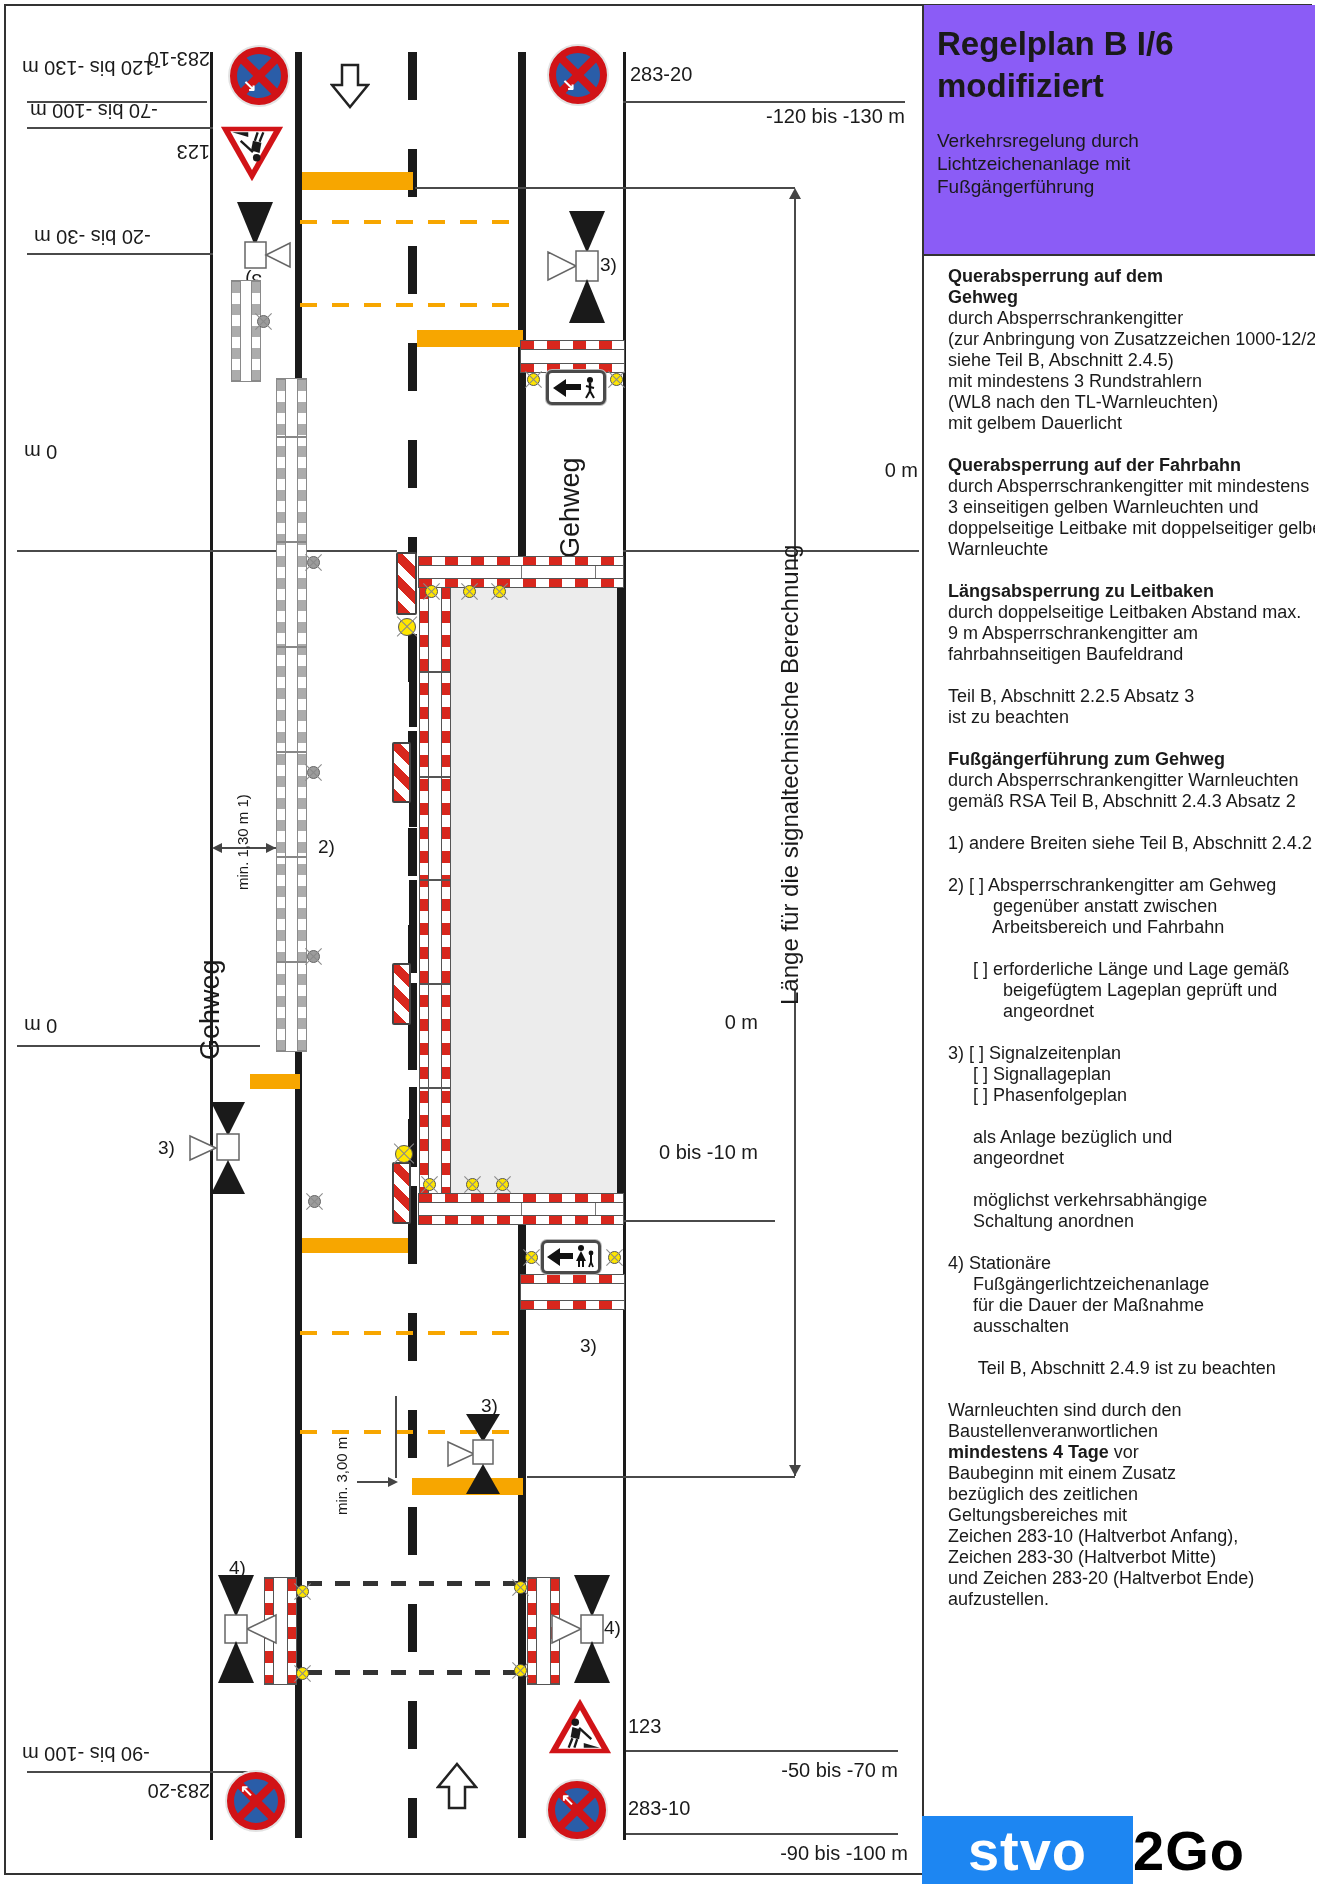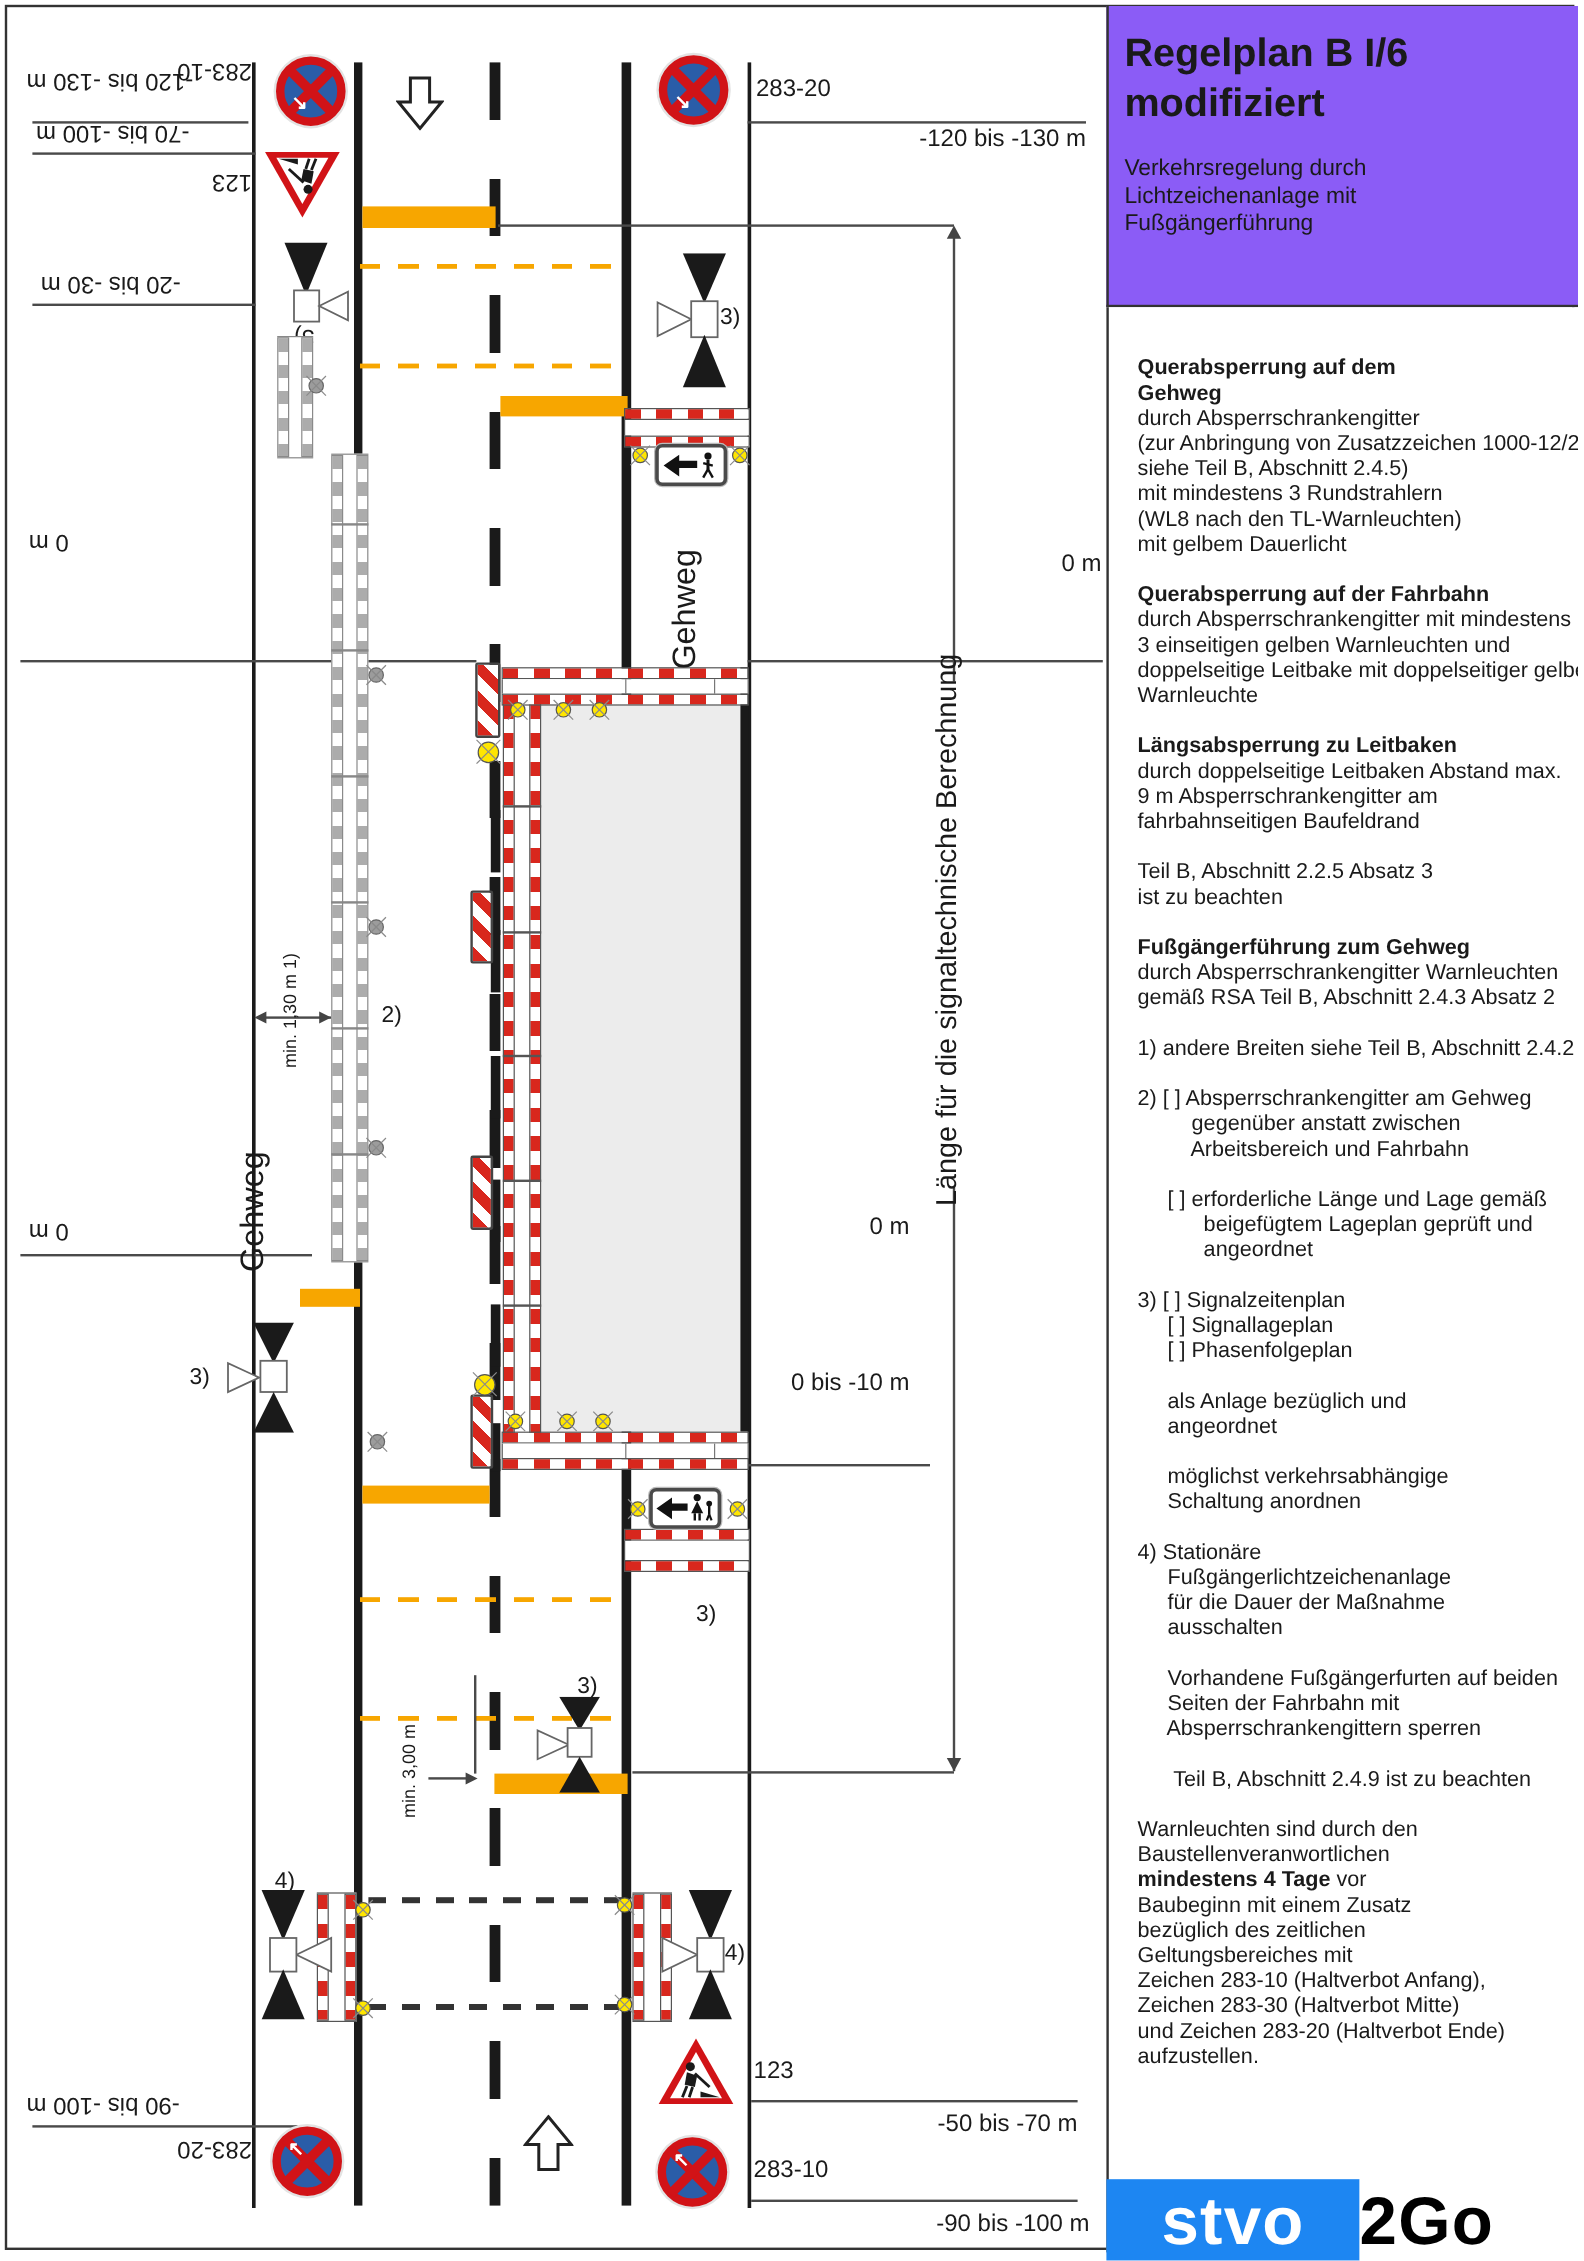--- a/index.html
+++ b/index.html
@@ -63,21 +63,21 @@
   .arr-dn{position:absolute;width:0;height:0;border-left:6px solid transparent;border-right:6px solid transparent;border-top:11px solid #444;}
   .arr-l{position:absolute;width:0;height:0;border-top:5px solid transparent;border-bottom:5px solid transparent;border-right:10px solid #444;}
   .arr-r{position:absolute;width:0;height:0;border-top:5px solid transparent;border-bottom:5px solid transparent;border-left:10px solid #444;}
   
   .panel-title{position:absolute;left:922px;top:5px;width:393px;height:251px;box-sizing:border-box;
       border-left:2px solid #333;border-bottom:2px solid #333;padding:18px 10px 0 13px;background:#8b5cf6;z-index:8;}
   .panel-title h1{margin:0;font-size:33px;line-height:42px;font-weight:bold;white-space:pre;}
   .panel-title .sub{font-size:19px;line-height:23px;white-space:pre;margin-top:4px;}
   .panel-title .sub2{font-size:19px;line-height:23px;white-space:pre;margin-top:22px;}
   .panel-body{position:absolute;left:922px;top:256px;width:393px;height:1621px;box-sizing:border-box;
-      border-left:2px solid #333;padding:40px 6px 0 24px;background:#fff;z-index:8;overflow:hidden;}
+      border-left:2px solid #333;padding:10px 6px 0 24px;background:#fff;z-index:8;overflow:hidden;}
   .blk{font-size:18px;line-height:21px;white-space:pre;margin:0;}
   .blk.bold{font-weight:bold;}
   .blk.gap{margin-top:21px;}
   
   .logo-blue{position:absolute;left:922px;top:1816px;width:211px;height:68px;background:#1D86F2;z-index:10;
       display:flex;align-items:center;justify-content:center;}
   .logo-blue span{color:#ffffff;font-size:56px;font-weight:bold;letter-spacing:1px;}
   .logo-rest{position:absolute;left:1133px;top:1816px;width:183px;height:68px;background:#fff;z-index:10;
       display:flex;align-items:center;}
   .logo-rest span{color:#000;font-size:56px;font-weight:bold;letter-spacing:1px;}
@@ -423,23 +423,20 @@
      [ ] Signallageplan
      [ ] Phasenfolgeplan</div>
       <div class="blk gap">     als Anlage bezüglich und
      angeordnet</div>
       <div class="blk gap">     möglichst verkehrsabhängige
      Schaltung anordnen</div>
       <div class="blk gap">4) Stationäre
      Fußgängerlichtzeichenanlage
      für die Dauer der Maßnahme
      ausschalten</div>
-      <div class="blk gap">     Vorhandene Fußgängerfurten auf beiden
-     Seiten der Fahrbahn mit
-     Absperrschrankengittern sperren</div>
       <div class="blk gap">      Teil B, Abschnitt 2.4.9 ist zu beachten</div>
       <div class="blk gap"><span>Warnleuchten sind durch den
 Baustellenveranwortlichen
 </span><strong>mindestens 4 Tage</strong><span> vor
 Baubeginn mit einem Zusatz
 bezüglich des zeitlichen
 Geltungsbereiches mit
 Zeichen 283-10 (Haltverbot Anfang),
 Zeichen 283-30 (Haltverbot Mitte)
 und Zeichen 283-20 (Haltverbot Ende)

